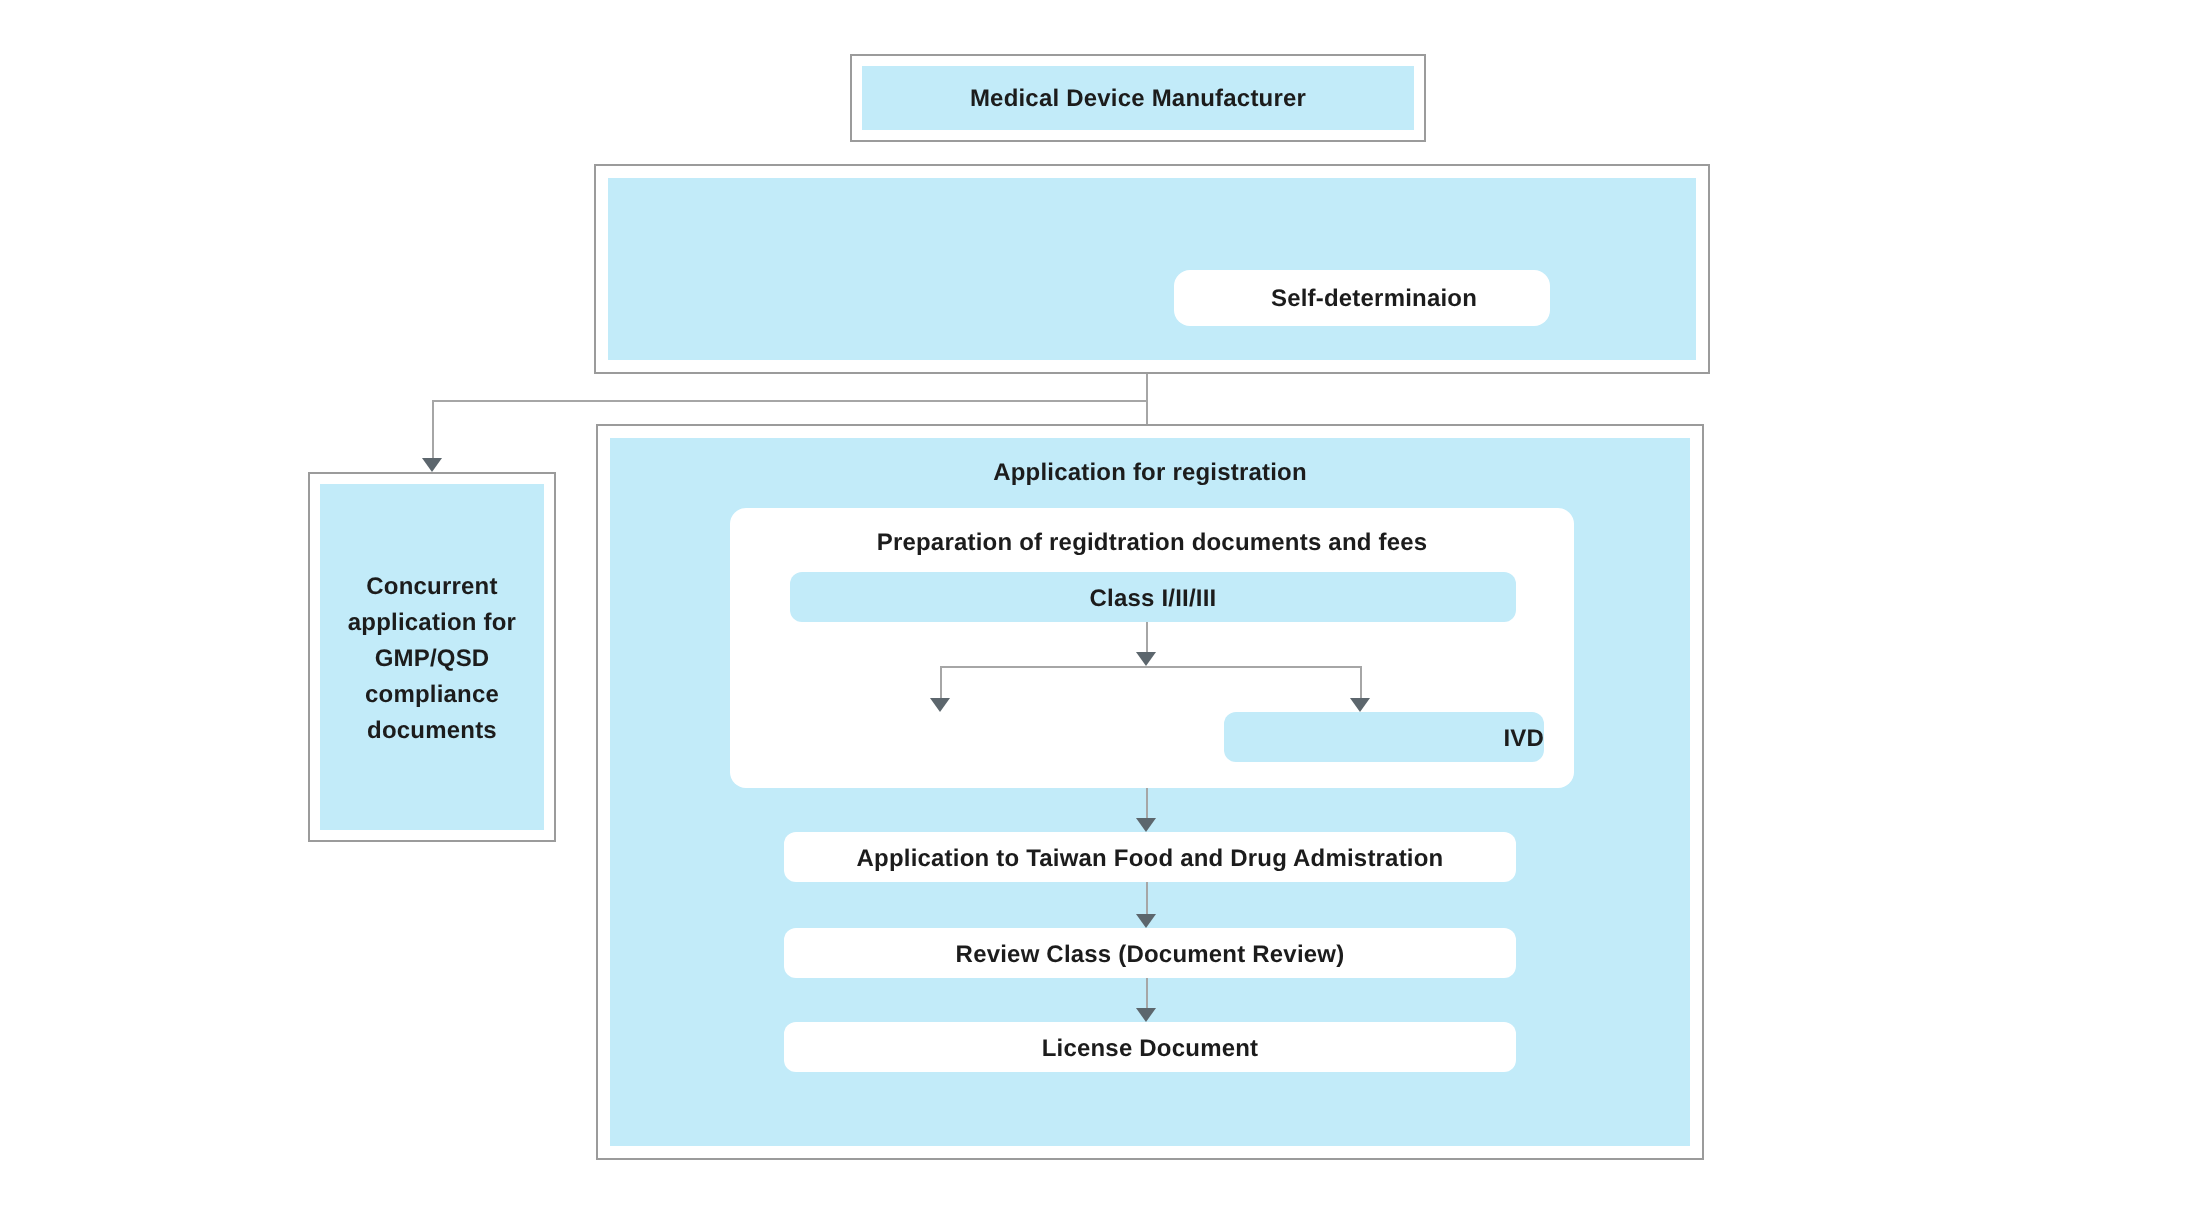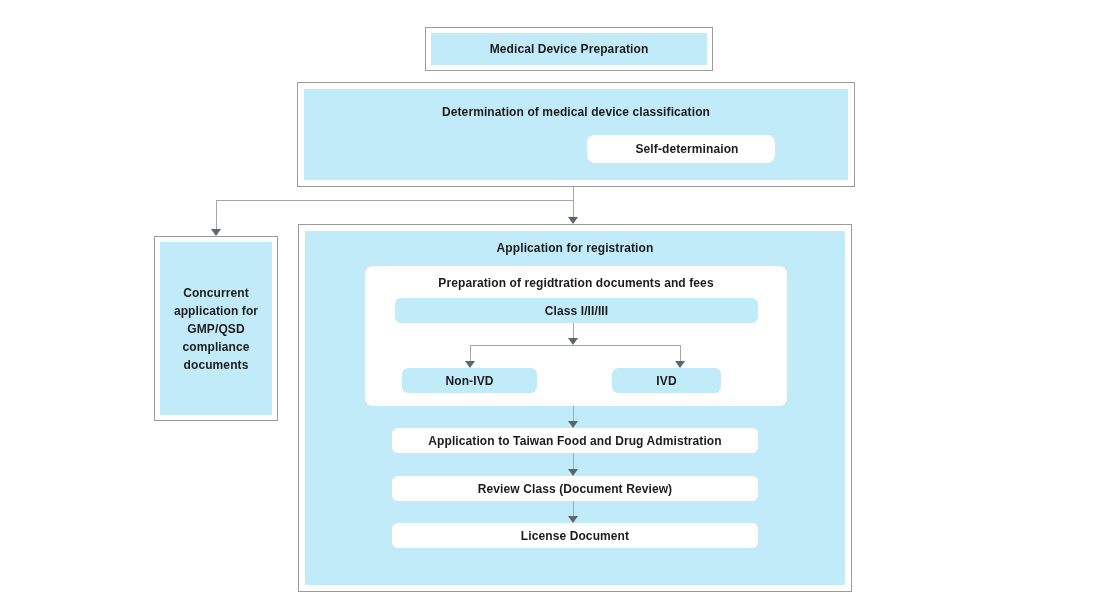--- a/index.html
+++ b/index.html
@@ -79,66 +79,62 @@
   }
   .gmp-text { padding: 0 5px; line-height: 18px; }
 </style>
 </head>
 <body>
 
 <div class="canvas">
 
   <div class="frame" style="left:425px; top:27px; width:288px; height:44px;">
     <div class="blue-fill">
-      <span>Medical Device Preparation</span>
+      <span>Medical Device Manufacturer</span>
     </div>
   </div>
 
   <div class="frame" style="left:297px; top:82px; width:558px; height:105px;">
     <div class="blue-fill inset6 top-align"></div>
-    <div class="container-title" style="top:22px;">Determination of medical device classification</div>
     <div class="pill-white" style="left:289px; top:52px; width:188px; height:28px;padding-left:12px;">
       <span>Self-determinaion</span>
     </div>
   </div>
 
   <div class="vline" style="left:573px; top:187px; height:30px;"></div>
   <div class="arrowhead" style="left:568px; top:217px;"></div>
   <div class="hline" style="left:216px; top:200px; width:357px;"></div>
   <div class="vline" style="left:216px; top:200px; height:29px;"></div>
   <div class="arrowhead" style="left:211px; top:229px;"></div>
 
   <div class="frame" style="left:154px; top:236px; width:124px; height:185px;">
     <div class="blue-fill">
       <span class="gmp-text">Concurrent application for GMP/QSD compliance documents</span>
     </div>
   </div>
 
-  <div class="frame" style="left:298px; top:224px; width:554px; height:368px;">
+  <div class="frame" style="left:298px; top:212px; width:554px; height:368px;">
     <div class="blue-fill inset6 top-align"></div>
     <div class="container-title" style="top:16px;">Application for registration</div>
 
     <div class="pill-white" style="left:66px; top:41px; width:422px; height:140px; display:block;">
       <div class="container-title" style="top:10px;">Preparation of regidtration documents and fees</div>
       <div class="pill-blue" style="left:30px; top:32px; width:363px; height:25px;">
         <span>Class I/II/III</span>
       </div>
 
       <div class="vline" style="left:208px; top:57px; height:15px;"></div>
       <div class="arrowhead" style="left:203px; top:72px;"></div>
       <div class="hline" style="left:105px; top:79px; width:210px;"></div>
       <div class="vline" style="left:105px; top:79px; height:16px;"></div>
       <div class="arrowhead" style="left:100px; top:95px;"></div>
       <div class="vline" style="left:315px; top:79px; height:16px;"></div>
       <div class="arrowhead" style="left:310px; top:95px;"></div>
 
-      <div class="pill-blue" style="left:37px; top:102px; width:135px; height:25px;">
-        <span>Non-IVD</span>
-      </div>
-      <div class="pill-blue" style="left:247px; top:102px; width:109px; height:25px;">
+      <div class="pill-blue" style="left:247px; top:102px; width:160px; height:25px;justify-content:flex-end;">
         <span>IVD</span>
       </div>
     </div>
 
     <div class="vline" style="left:274px; top:181px; height:15px;"></div>
     <div class="arrowhead" style="left:269px; top:196px;"></div>
     <div class="pill-white step-pill" style="left:93px; top:203px; width:366px; height:25px;">
       <span>Application to Taiwan Food and Drug Admistration</span>
     </div>
 

